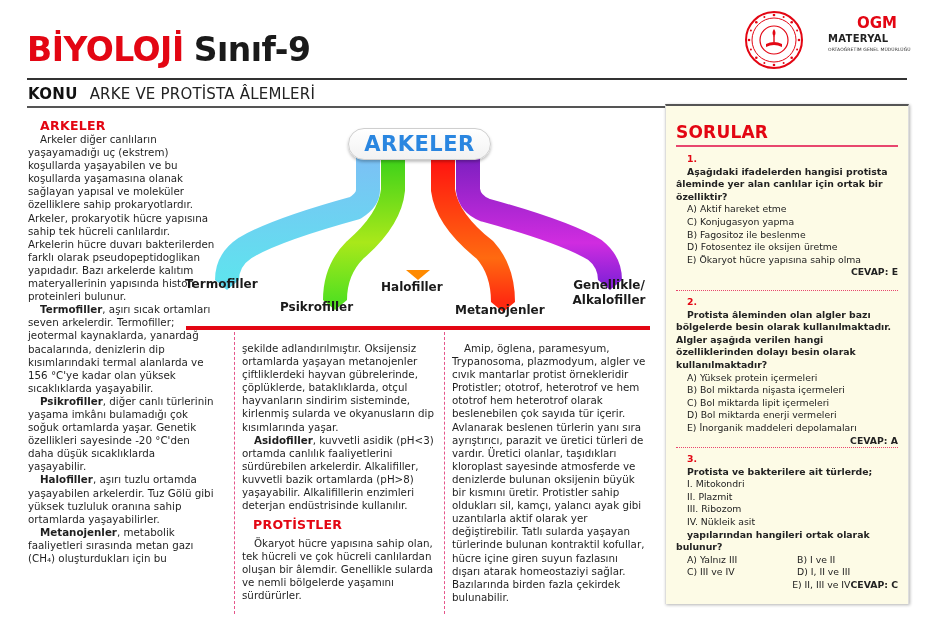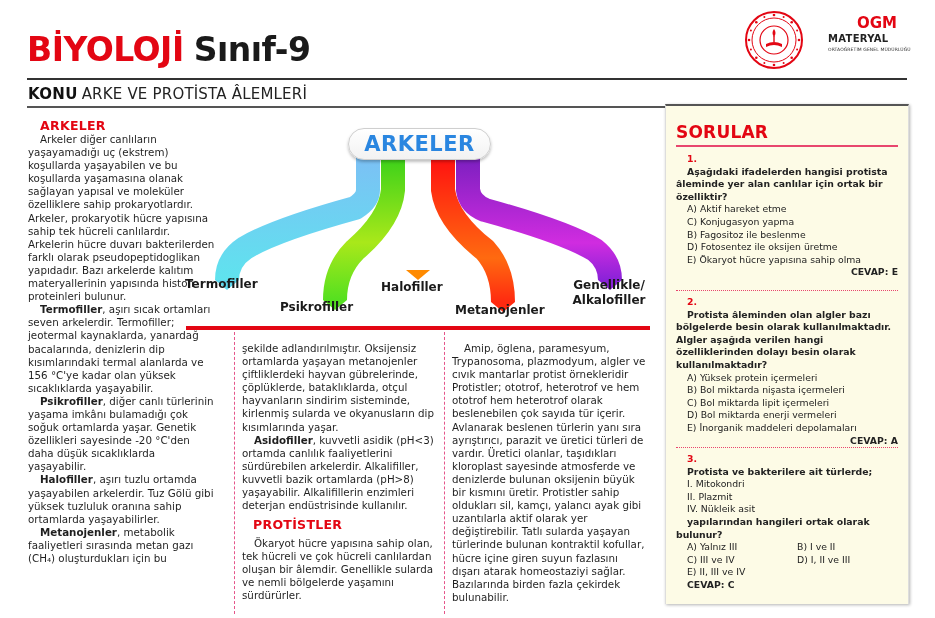--- a/index.html
+++ b/index.html
@@ -5,21 +5,21 @@
   * { box-sizing: border-box; margin: 0; padding: 0; }
   html, body { width: 935px; height: 618px; background: #ffffff; overflow: hidden; }
   body { position: relative; font-family: "DejaVu Sans", sans-serif; color: #1a1a1a; }
 
   .title-wrap { position: absolute; left: 27px; top: 30px; display: flex; align-items: baseline; }
   .title-red { font-family: "DejaVu Sans", sans-serif; font-weight: bold; font-size: 33px; color: #e30613; letter-spacing: -0.5px; }
   .title-black { font-family: "DejaVu Sans", sans-serif; font-weight: bold; font-size: 33px; color: #1a1a1a; margin-left: 10px; letter-spacing: -0.5px; }
   .rule-top { position: absolute; left: 27px; top: 78px; width: 880px; height: 1.5px; background: #333; }
   .konu-row { position: absolute; left: 28px; top: 85px; display: flex; align-items: baseline; }
   .konu-label { font-family: "DejaVu Sans", sans-serif; font-weight: 900; font-size: 15px; color: #111; letter-spacing: 0.3px; }
-  .konu-topic { font-family: "DejaVu Sans", sans-serif; font-size: 15px; color: #222; margin-left: 4px; letter-spacing: 0.2px; }
+  .konu-topic { font-family: "DejaVu Sans", sans-serif; font-size: 15px; color: #222; margin-left: 12px; letter-spacing: 0.2px; }
   .rule-konu { position: absolute; left: 27px; top: 106px; width: 880px; height: 2px; background: #555; }
 
   .logo { position: absolute; left: 744px; top: 10px; width: 60px; height: 60px; }
   .ogm { position: absolute; left: 828px; top: 16px; width: 90px; }
   .ogm-title { font-weight: 900; font-size: 15px; color: #e30613; text-align: center; line-height: 15px; margin-left: 8px; }
   .ogm-sub { font-weight: 900; font-size: 10px; color: #222; line-height: 15px; letter-spacing: 0.3px; }
   .ogm-tiny { font-size: 4.5px; color: #333; line-height: 7px; letter-spacing: 0.1px; white-space: nowrap; }
 
   .col-text { font-size: 10.3px; line-height: 13.1px; color: #1f1f1f; }
   .col-text p { text-indent: 12px; }
@@ -206,27 +206,28 @@
   <div class="q-opt">E) İnorganik maddeleri depolamaları</div>
   <div class="q-ans">CEVAP: A</div>
 </div>
 <div class="q-dash" style="top:447px;"></div>
 
 <div class="q-block" style="top:453px;">
   <div class="q-num">3.</div>
   <div class="q-stem">Protista ve bakterilere ait türlerde;</div>
   <div class="q-opt">I. Mitokondri</div>
   <div class="q-opt">II. Plazmit</div>
+  <div class="q-opt">III. Ribozom</div>
   <div class="q-opt">IV. Nükleik asit</div>
   <div class="q-stem">yapılarından hangileri ortak olarak bulunur?</div>
   <div class="q-two">
     <span class="l">A) Yalnız III</span>
     <span>B) I ve II</span>
   </div>
   <div class="q-two">
     <span class="l">C) III ve IV</span>
     <span>D)  I, II ve III</span>
   </div>
-  <div class="q-two" style="justify-content: flex-end; flex-direction: column;">
+  <div class="q-two" style="justify-content: flex-end;">
     <span>E)  II, III ve IV</span>
     <span style="font-weight:bold;">CEVAP: C</span>
   </div>
 </div>
 
 </body></html>

